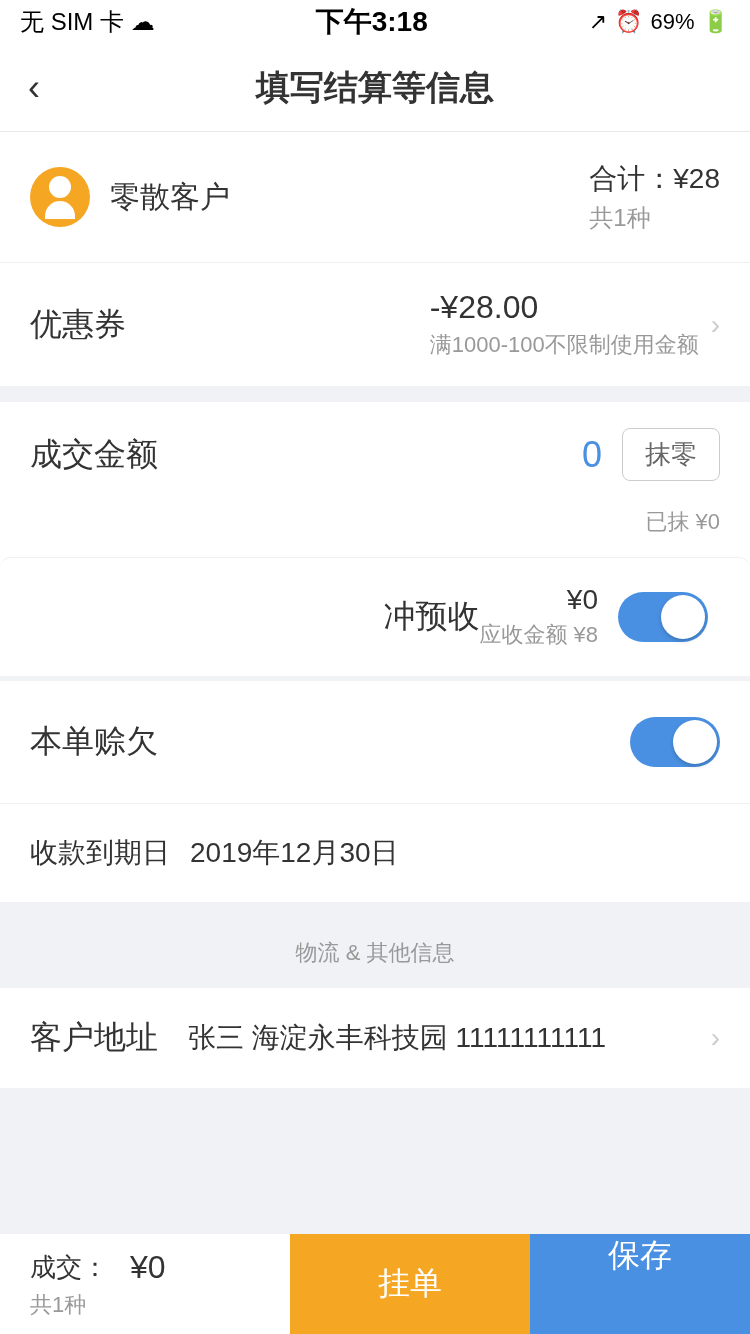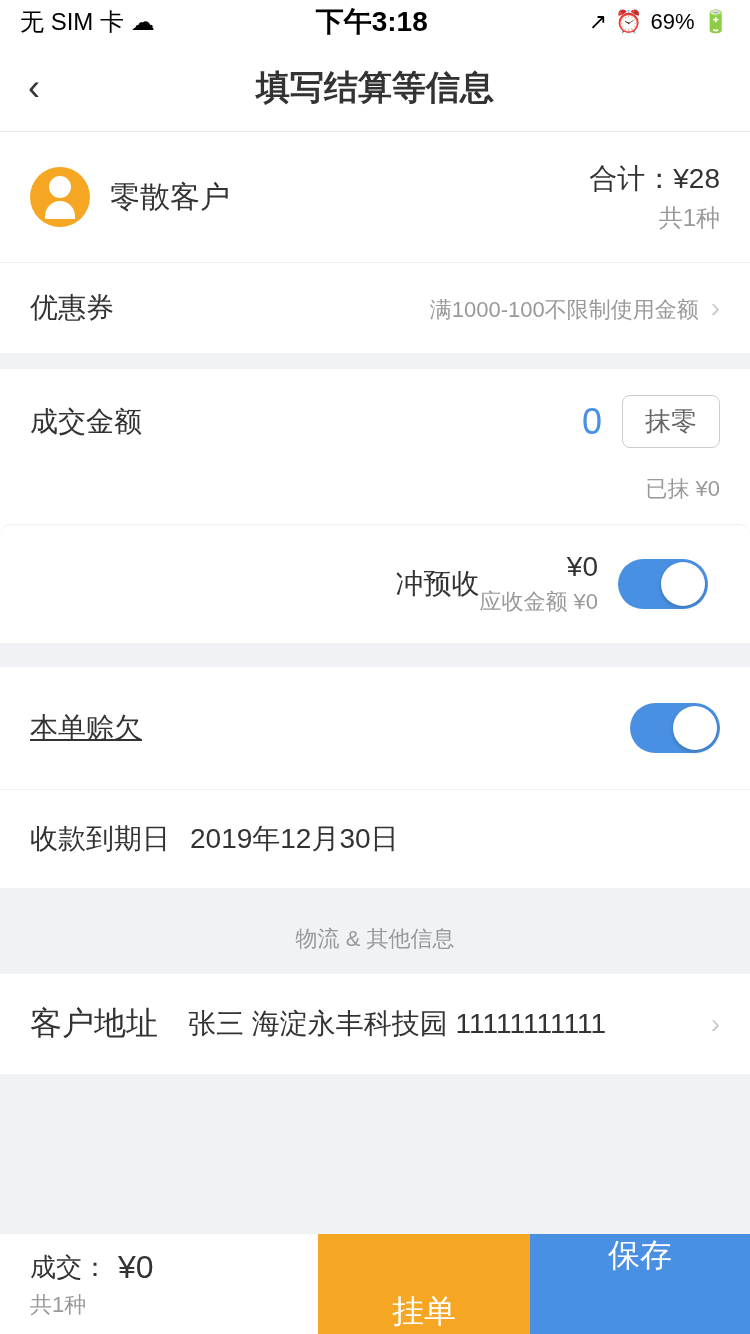--- a/index.html
+++ b/index.html
@@ -85,21 +85,20 @@
       border-radius: 50%;
       display: flex;
       align-items: center;
       justify-content: center;
     }
     .customer-name {
       font-size: 30px;
       color: #333;
     }
     .customer-right {
-      text-align: right;
     }
     .total-amount {
       font-size: 28px;
       color: #333;
     }
     .total-count {
       font-size: 24px;
       color: #999;
       margin-top: 4px;
     }
@@ -107,21 +106,21 @@
     
     .row-item {
       display: flex;
       align-items: center;
       justify-content: space-between;
       padding: 26px 30px;
       background: #fff;
       border-top: 1px solid #f0f0f0;
     }
     .row-label {
-      font-size: 28px;
+      font-size: 32px;
       color: #333;
     }
     .row-right {
       display: flex;
       align-items: center;
       gap: 12px;
     }
     .row-value-negative {
       font-size: 32px;
       color: #333;
@@ -134,21 +133,21 @@
       text-align: right;
     }
     .row-chevron {
       font-size: 28px;
       color: #ccc;
     }
 
     
     .deal-section {
       background: #fff;
-      margin-bottom: 24px;
+      margin-bottom: 5px;
     }
     .deal-row {
       display: flex;
       align-items: center;
       justify-content: space-between;
       padding: 26px 30px;
     }
     .deal-right {
       display: flex;
       align-items: center;
@@ -227,21 +226,20 @@
     
     .debt-section {
       background: #fff;
       margin-bottom: 16px;
     }
     .debt-row {
       display: flex;
       align-items: center;
       justify-content: space-between;
       padding: 36px 30px;
-      text-decoration: underline;
     }
 
     
     .due-row {
       display: flex;
       align-items: center;
       padding: 30px 30px;
       background: #fff;
       border-top: 1px solid #f0f0f0;
       gap: 20px;
@@ -297,38 +295,38 @@
     }
     .bottom-info {
       flex: 1;
       padding: 0 30px;
     }
     .bottom-deal {
       font-size: 26px;
       color: #333;
       display: flex;
       align-items: center;
-      gap: 10px;
+      gap: 22px;
     }
     .bottom-deal-amount {
       font-size: 32px;
       color: #333;
       font-weight: 500;
     }
     .bottom-count {
       font-size: 22px;
       color: #999;
       margin-top: 4px;
     }
     .btn-pending {
-      width: 212px;
+      width: 240px;
       height: 100%;
       background: #f5a623;
       display: flex;
-      align-items: flex-end;
+      align-items: center;
       justify-content: center;
       font-size: 32px;
       color: #fff;
       cursor: pointer;
     }
     .btn-save {
       width: 220px;
       height: 100%;
       background: #4a90e2;
       display: flex;
@@ -396,20 +394,21 @@
       <div class="customer-right">
         <div class="total-amount">合计：¥28</div>
         <div class="total-count">共1种</div>
       </div>
     </div>
 
     <div class="row-item">
       <span class="row-label">优惠券</span>
       <div class="row-right">
         <div>
+          <div class="row-value-negative">-¥28.00</div>
           <div class="row-sub">满1000-100不限制使用金额</div>
         </div>
         <span class="row-chevron">›</span>
       </div>
     </div>
   </div>
 
   <div class="deal-section">
     <div class="deal-row">
       <span class="row-label">成交金额</span>
@@ -418,21 +417,21 @@
         <button class="round-btn">抹零</button>
       </div>
     </div>
     <div class="deal-sub">已抹  ¥0</div>
 
     <div class="prepay-row">
       <span class="row-label">冲预收</span>
       <div class="prepay-right">
         <div class="prepay-values">
           <div class="prepay-main">¥0</div>
-          <div class="prepay-sub">应收金额 ¥0</div>
+          <div class="prepay-sub">应收金额 ¥8</div>
         </div>
         <div class="toggle">
           <div class="toggle-knob"></div>
         </div>
       </div>
     </div>
   </div>
 
   <div class="debt-section">
     <div class="debt-row">

